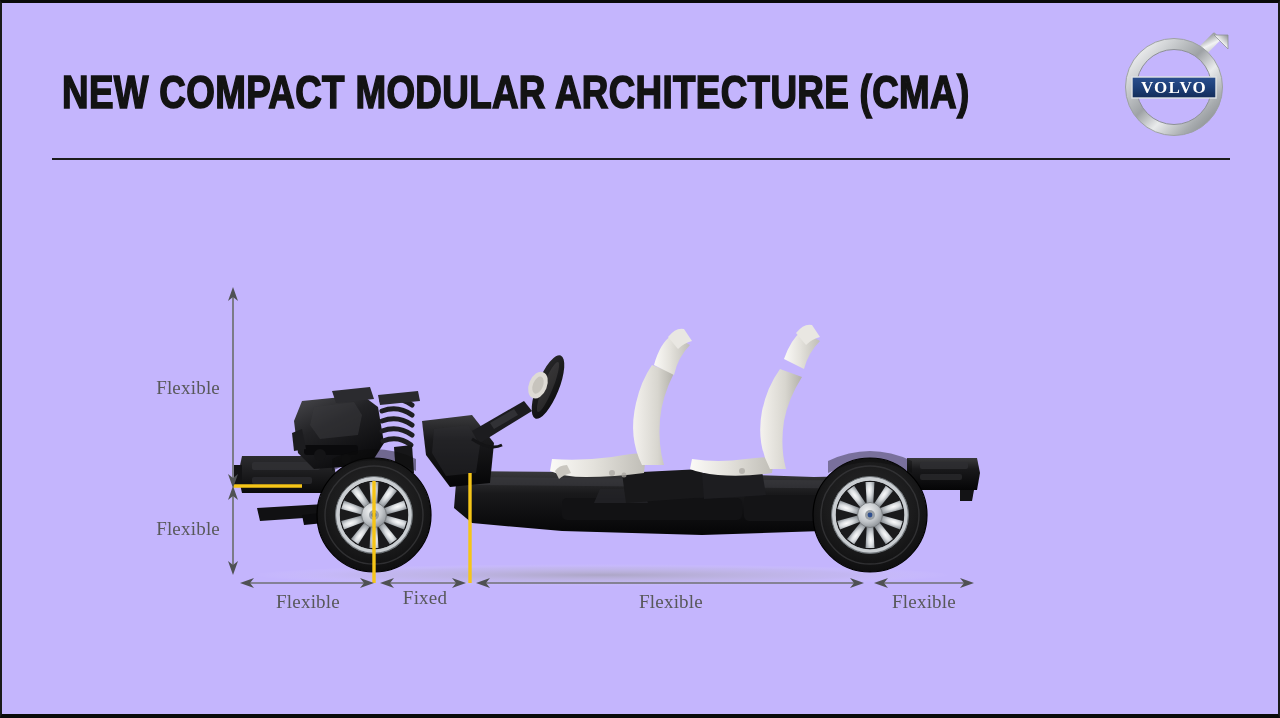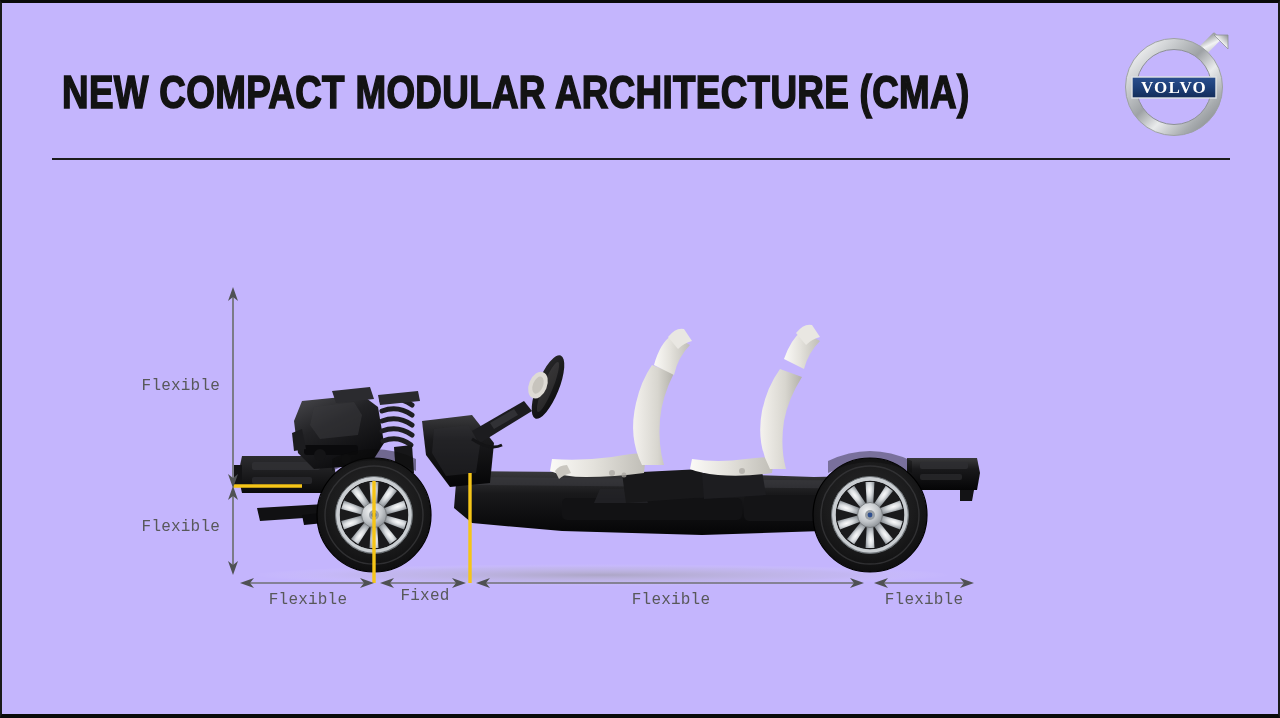--- a/index.html
+++ b/index.html
@@ -67,22 +67,22 @@
     position: absolute;
     left: 0;
     top: 0;
     width: 1280px;
     height: 718px;
   }
 
   
   .dim-label {
     position: absolute;
-    font-family: Liberation Mono, monospace;
-    font-size: 16px;
+    font-family: Liberation Serif, serif;
+    font-size: 19px;
     color: #58585a;
     letter-spacing: 0.2px;
     white-space: nowrap;
   }
   .dim-label.vert {
     text-align: right;
   }
   .dim-label.horiz {
     text-align: center;
   }

